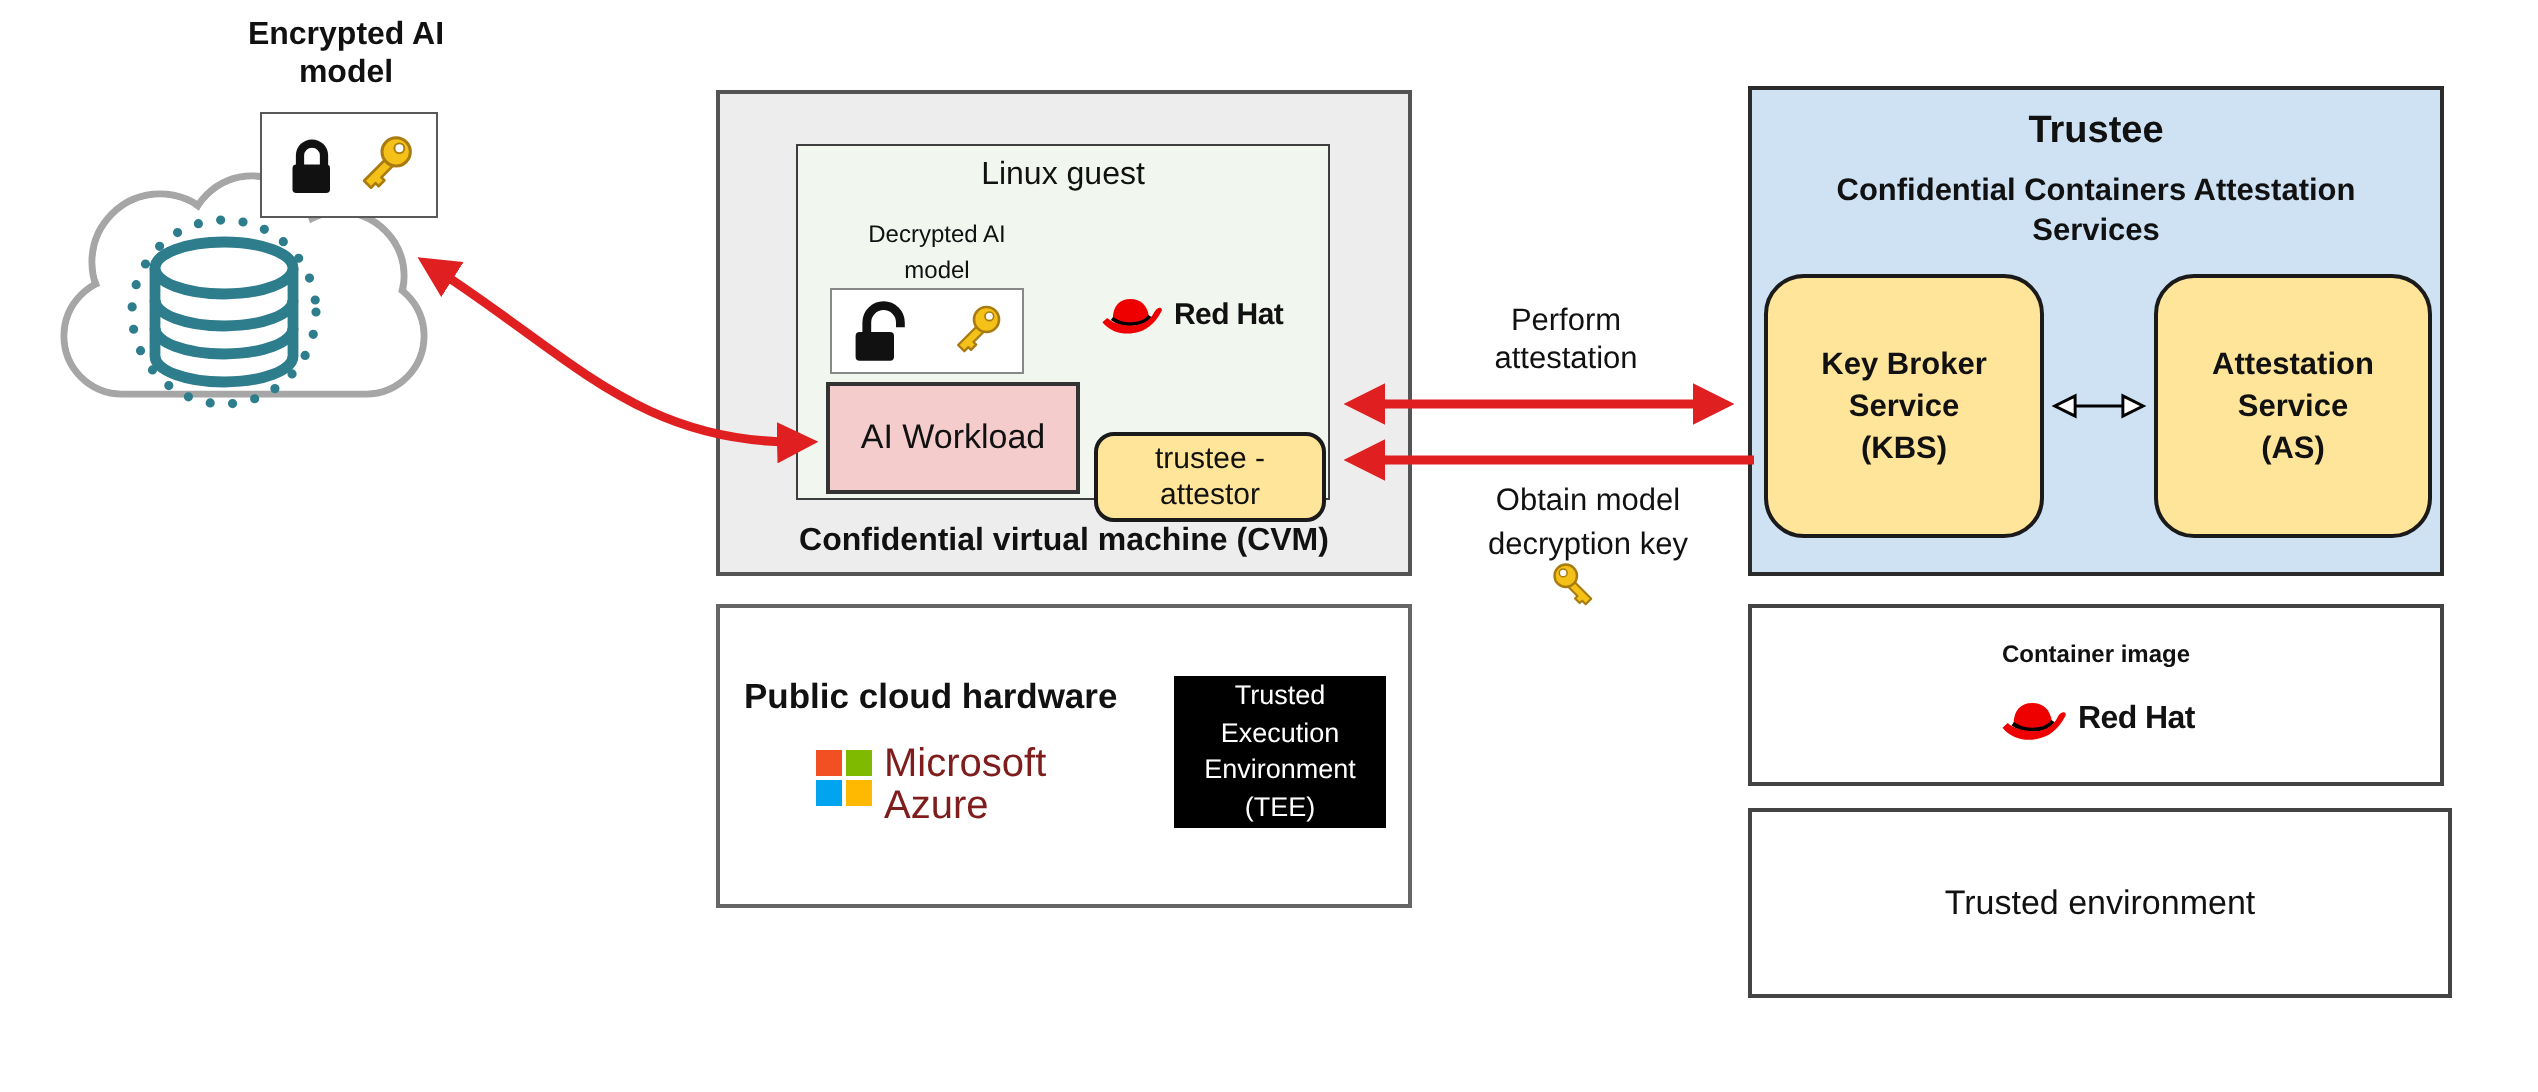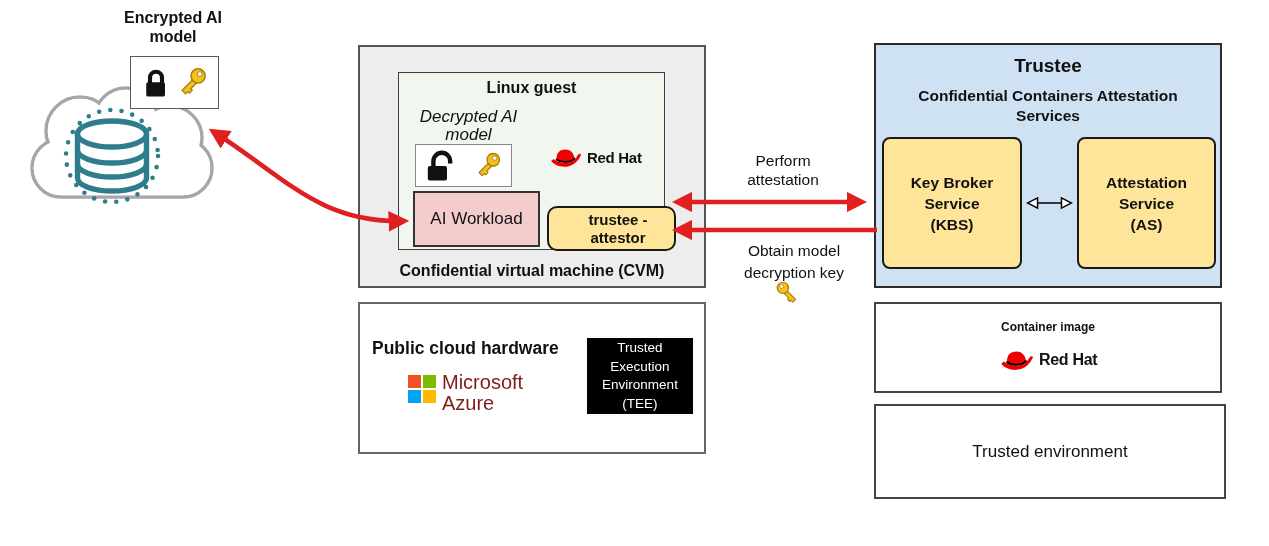--- a/index.html
+++ b/index.html
@@ -17,27 +17,27 @@
   .enc-label{left:103px;top:8px;width:140px;font-size:16px;line-height:19px;font-weight:bold;}
   .lockbox{left:130px;top:56px;width:89px;height:53px;background:#fff;border:1.5px solid #595959;
     display:flex;align-items:center;justify-content:center;gap:3px;}
   .lockbox2{left:415px;top:144px;width:97px;height:43px;background:#fff;border:1px solid #888;
     display:flex;align-items:center;justify-content:center;gap:3px;position:absolute;box-sizing:border-box;}
 
   
   .cvm{left:358px;top:45px;width:348px;height:243px;background:#ededed;border:2px solid var(--border-dark,#545454);}
   .cvm-label{left:358px;top:262px;width:348px;font-weight:bold;font-size:16px;}
   .linux{left:398px;top:72px;width:267px;height:178px;background:#f1f7ef;border:1.5px solid #3d3d3d;}
-  .linux-title{left:398px;top:79px;width:267px;font-weight:bold;font-size:16px;}
-  .dec-label{left:406px;top:108px;width:125px;font-size:17px;line-height:18px;font-style:italic;}
+  .linux-title{left:398px;top:79px;width:267px;font-weight:normal;font-size:16px;}
+  .dec-label{left:406px;top:108px;width:125px;font-size:12px;line-height:18px;}
   .workload{left:413px;top:191px;width:123px;height:52px;background:var(--workload-pink,#f4cccc);
     border:2px solid #333;display:flex;align-items:center;justify-content:center;font-size:17px;}
-  .attestor{left:547px;top:206px;width:112px;height:41px;background:var(--service-yellow,#ffe599);
+  .attestor{left:547px;top:216px;width:112px;height:41px;background:var(--service-yellow,#ffe599);
     border:2px solid #1a1a1a;border-radius:10px;display:flex;align-items:center;justify-content:center;
-    font-weight:bold;font-size:15px;line-height:18px;text-align:center;padding-left:13px;}
+    font-weight:normal;font-size:15px;line-height:18px;text-align:center;}
 
   .redhat{display:flex;align-items:center;gap:5px;text-align:right;}
   .redhat-word{font-weight:bold;letter-spacing:-0.3px;}
   .rh-linux{left:550px;top:146px;}
   .rh-linux .redhat-word{font-size:15px;}
 
   
   .hw{left:358px;top:302px;width:348px;height:152px;background:#fff;border:2px solid #666;}
   .hw-title{left:372px;top:338px;font-weight:bold;font-size:17.5px;}
   .ms-squares{left:408px;top:375px;width:28px;height:28px;display:grid;
@@ -48,21 +48,21 @@
   .ms-sq-3{background:var(--azure-blue,#00a4ef);}
   .ms-sq-4{background:var(--azure-yellow,#ffb900);}
   .ms-text{left:442px;top:372px;font-size:20px;line-height:21px;color:#7f1d1d;}
   .tee{left:587px;top:338px;width:106px;height:76px;background:#000;color:#fff;
     display:flex;align-items:center;justify-content:center;font-size:13.5px;line-height:18.5px;}
 
   
   .trustee{left:874px;top:43px;width:348px;height:245px;background:var(--trustee-blue,#cfe2f3);border:2px solid #2b2b2b;}
   .trustee-title{left:874px;top:55px;width:348px;font-weight:bold;font-size:19px;}
   .trustee-sub{left:874px;top:86px;width:348px;font-weight:bold;font-size:15.5px;line-height:20px;}
-  .svc{position:absolute;background:var(--service-yellow,#ffe599);border:2px solid #1a1a1a;border-radius:8px;
+  .svc{position:absolute;background:var(--service-yellow,#ffe599);border:2px solid #1a1a1a;border-radius:20px;
     display:flex;align-items:center;justify-content:center;font-weight:bold;font-size:15.5px;
     line-height:21px;text-align:center;box-sizing:border-box;}
   .kbs{left:882px;top:137px;width:140px;height:132px;}
   .as{left:1077px;top:137px;width:139px;height:132px;}
 
   
   .cimg{left:874px;top:302px;width:348px;height:91px;background:#fff;border:2px solid #444;}
   .cimg-title{left:874px;top:320px;width:348px;font-weight:bold;font-size:12px;}
   .rh-cimg{left:1000px;top:348px;}
   .rh-cimg .redhat-word{font-size:16px;}

